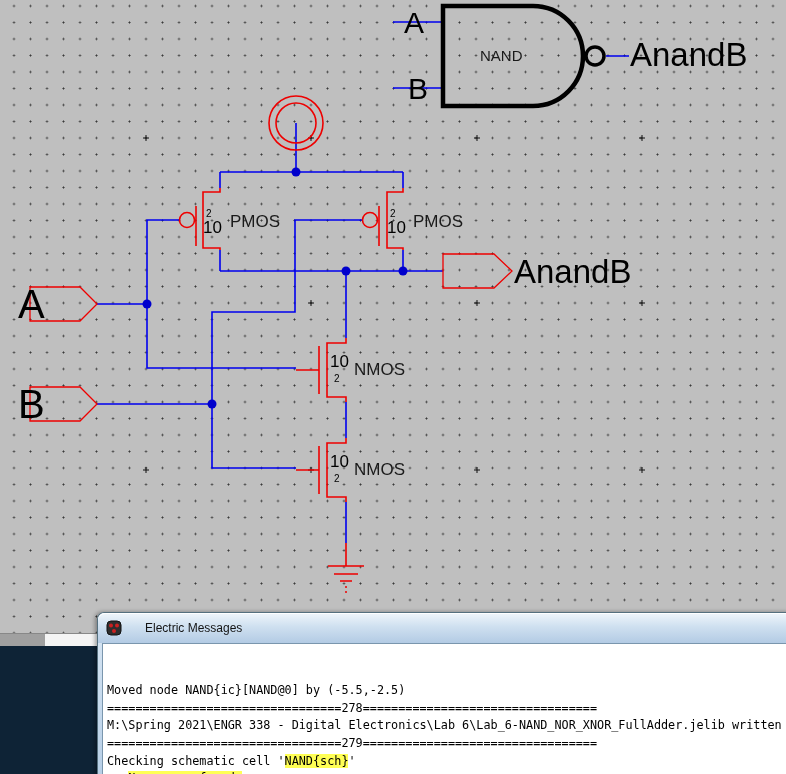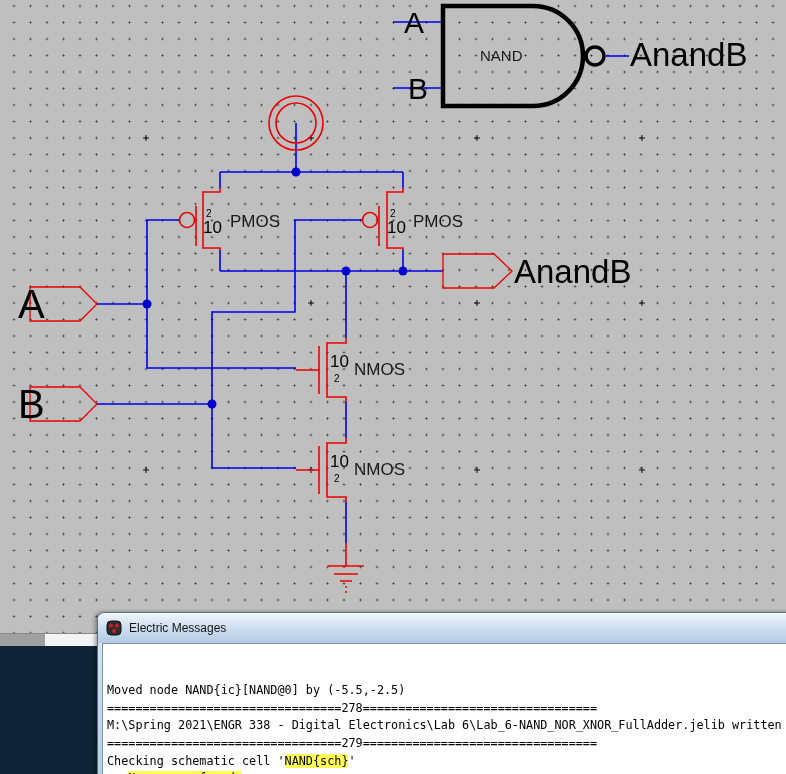--- a/index.html
+++ b/index.html
@@ -22,21 +22,21 @@
               background:linear-gradient(#d9e7f4,#b6cee6);
               border:1px solid #55707f;border-right:none;border-bottom:none;
               border-radius:7px 0 0 0;box-sizing:border-box;
               box-shadow:-2px 0 4px rgba(0,0,0,0.35);}
   .titlebar{position:absolute;left:0;top:0;width:100%;height:30px;
             border-radius:7px 0 0 0;
             background:linear-gradient(#f0f6fb,#cfe0f0 45%,#b3cbe4);
             box-shadow:inset 0 1px 0 #ffffff;
             display:flex;align-items:center;}
   .titlebar .win-icon{margin-left:8px;width:16px;height:16px;flex:0 0 auto;}
-  .titlebar .win-title{margin-left:7px;font-size:12px;color:#141414;}
+  .titlebar .win-title{margin-left:23px;font-size:12px;color:#141414;}
   .console{position:absolute;left:4px;top:30px;width:690px;height:140px;
            background:#ffffff;border:1px solid #7a96ad;box-sizing:border-box;
            padding:3px 0 0 4px;overflow:hidden;
            font-family:"DejaVu Sans Mono","Liberation Mono",monospace;
            font-size:11.8px;line-height:17.6px;color:#000;white-space:pre;}
   .console-line{white-space:pre;}
   svg text{font-family:"Liberation Sans",sans-serif;}
 </style>
 </head>
 <body>

